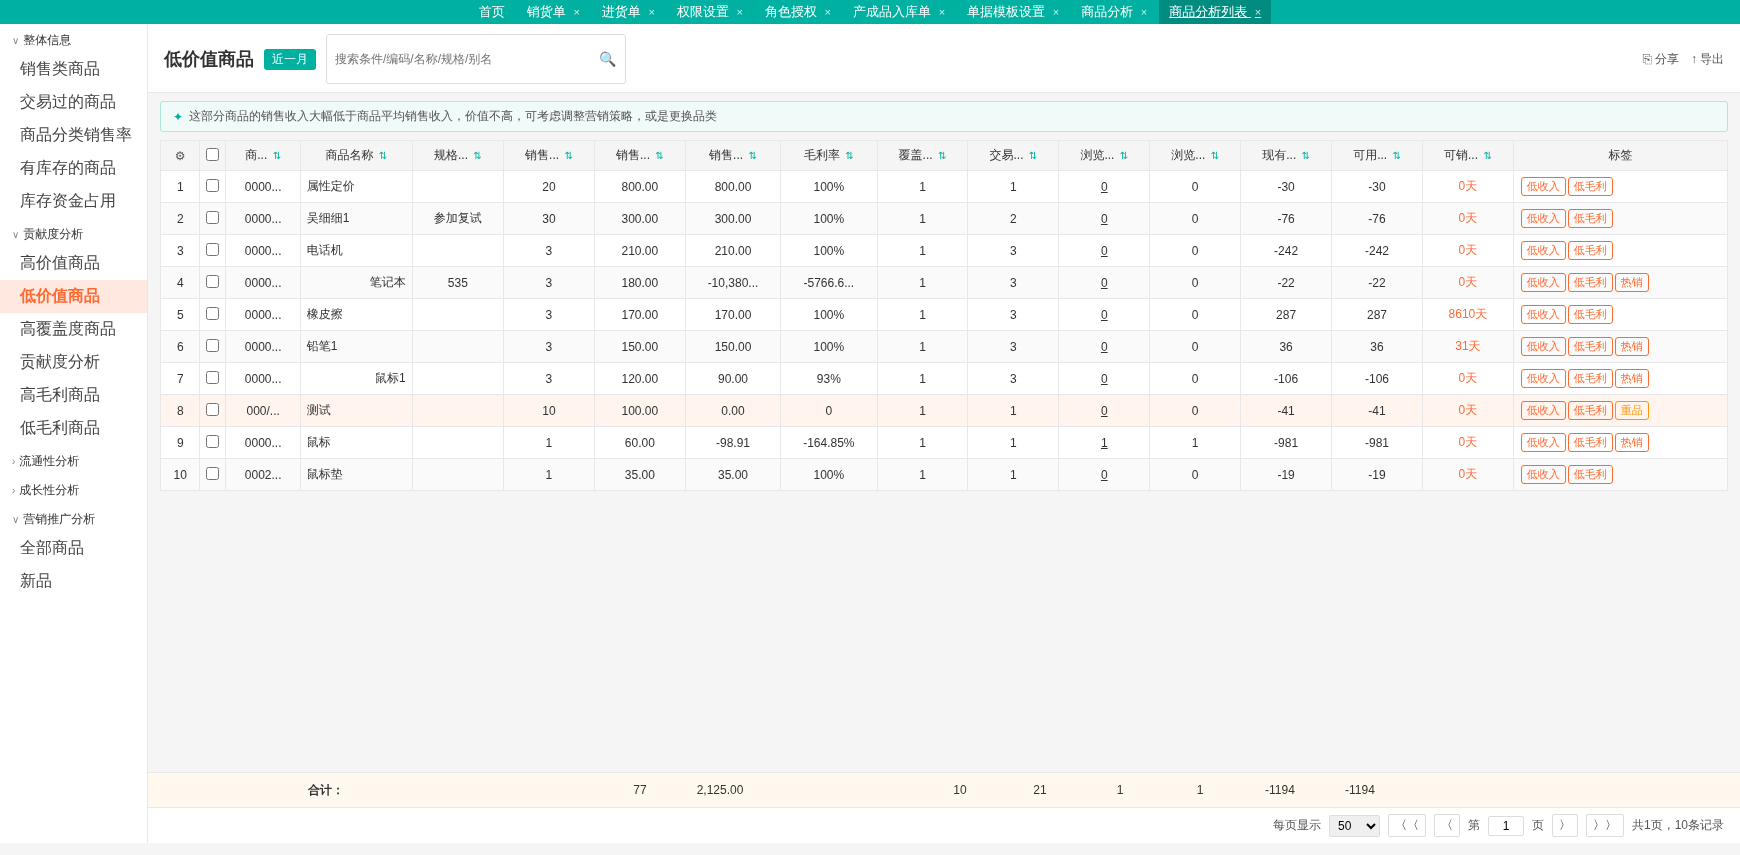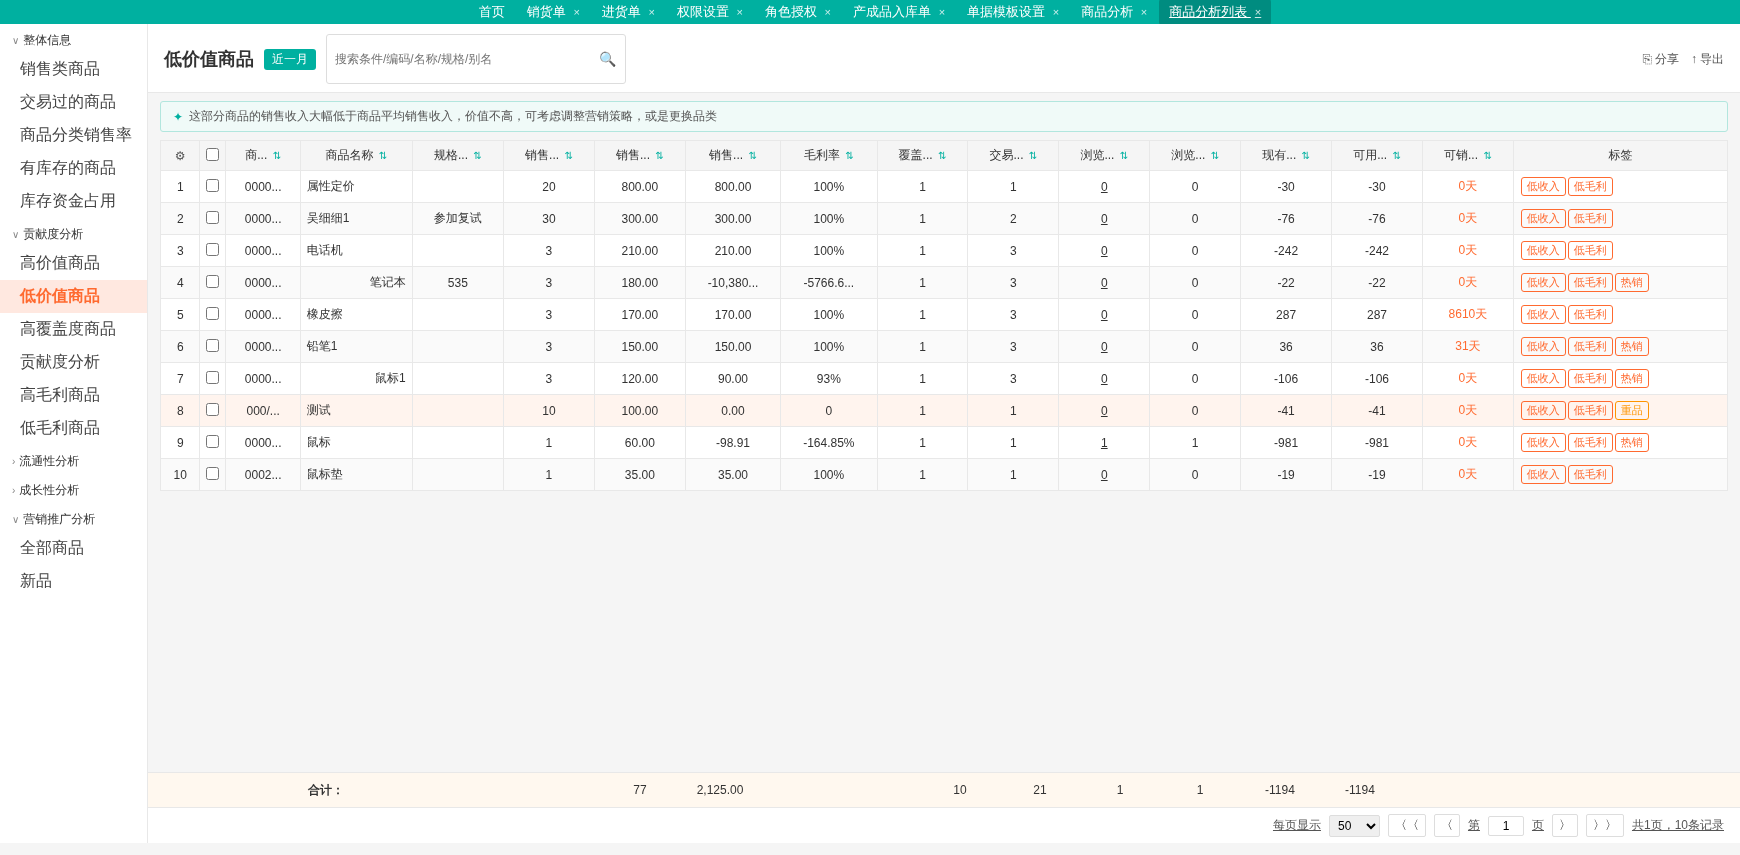--- a/index.html
+++ b/index.html
@@ -215,21 +215,21 @@
     
     .pagination-bar {
       background: #fff;
       border-top: 1px solid #e8e8e8;
       padding: 6px 16px;
       display: flex;
       align-items: center;
       justify-content: flex-end;
       gap: 8px;
     }
-    .pagination-bar span { color: #555; font-size: 12px; text-decoration: underline; }
+    .pagination-bar span { color: #555; font-size: 12px; }
     .page-size-select {
       border: 1px solid #ddd;
       border-radius: 2px;
       padding: 2px 4px;
       font-size: 12px;
     }
     .page-btn {
       border: 1px solid #ddd;
       background: #fff;
       padding: 2px 6px;

